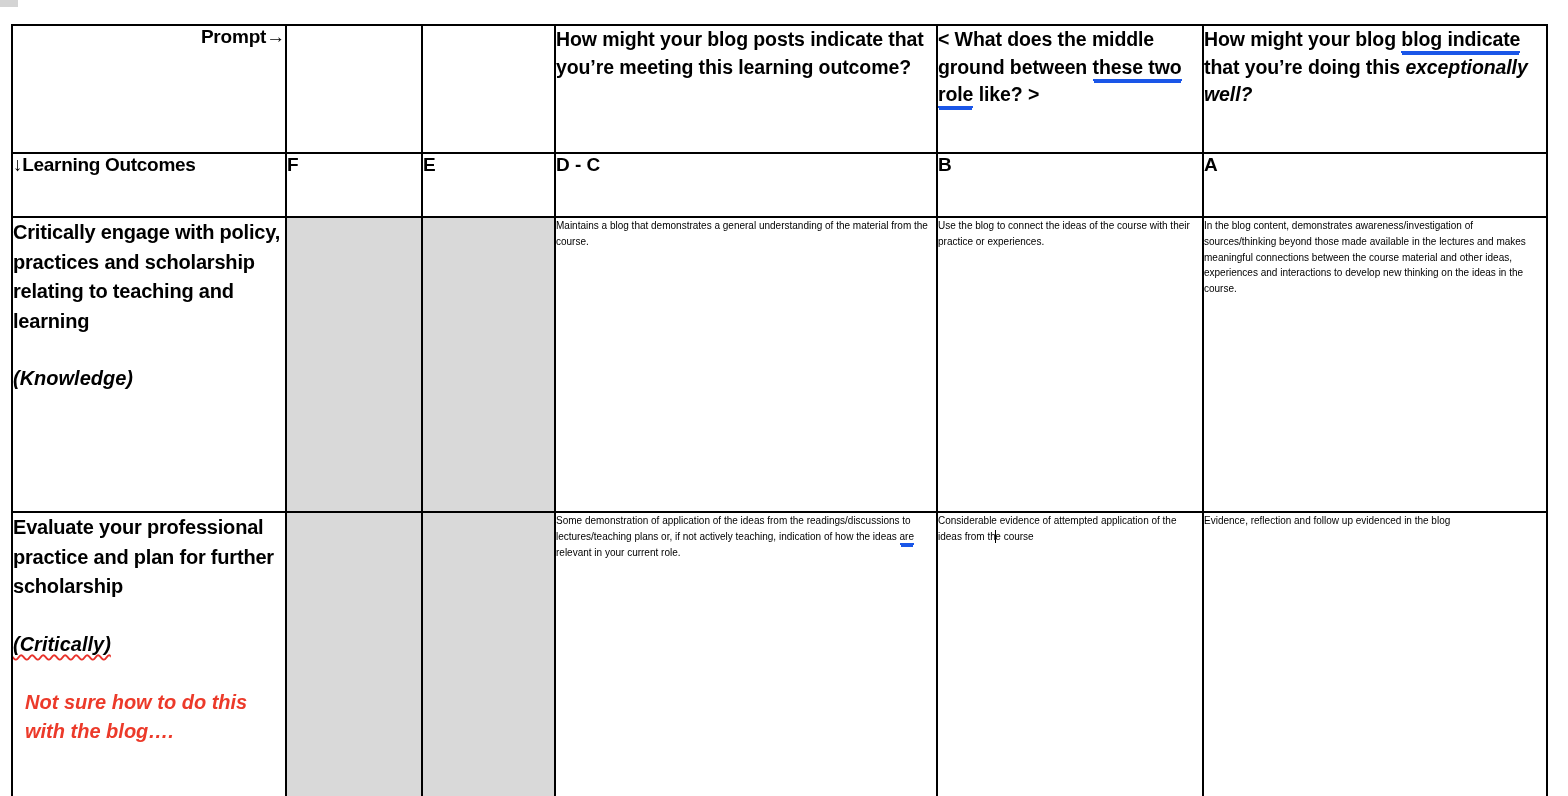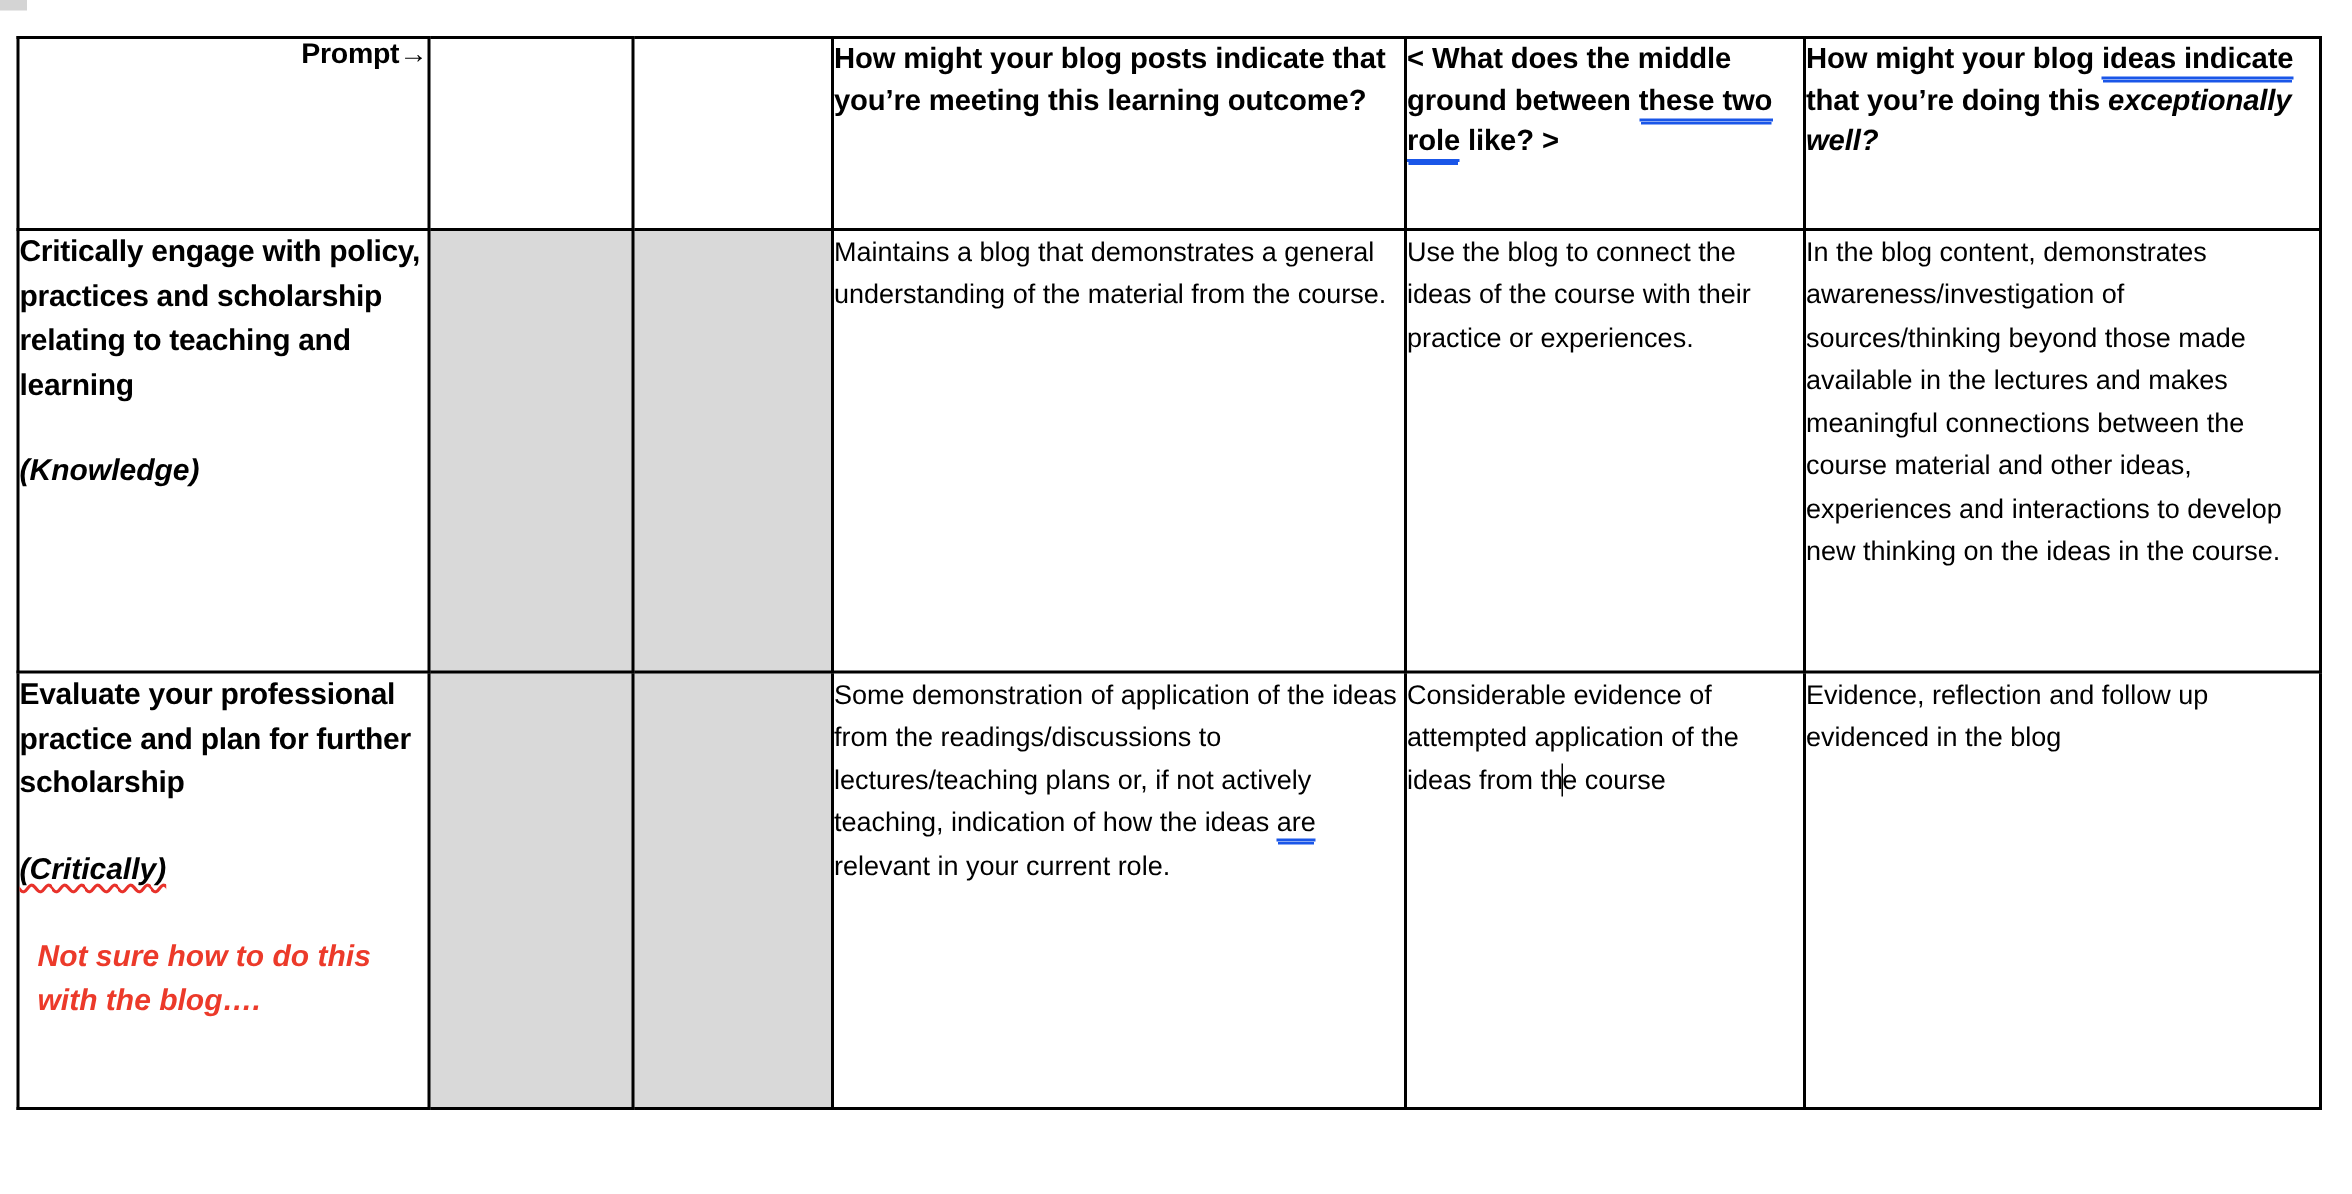--- a/index.html
+++ b/index.html
@@ -139,21 +139,21 @@
     line-height: 1.45;
     color: #ec3a2a;
     margin-top: 29px;
     margin-left: 12px;
   }
 
   .desc-cell {
     padding: 16px 18px 0 20px;
   }
   .desc-text {
-    font-size: 18px;
+    font-size: 10px;
     line-height: 1.58;
     color: #000;
   }
 
   .shaded {
     background: #d9d9d9 !important;
   }
 
   
   .caret {
@@ -193,24 +193,44 @@
 
         <td class="q-cell">
           <div class="q-text">How might your blog posts indicate that you’re meeting this learning outcome?</div>
         </td>
 
         <td class="q-cell">
           <div class="q-text"><span>&lt; What does the middle ground between </span><span class="gram">these two</span><span class="gram"> </span><span class="gram">role</span><span> like? &gt;</span></div>
         </td>
 
         <td class="q-cell">
-          <div class="q-text"><span>How might your blog </span><span class="gram">ideas indicate</span><span> that you’re doing this </span><span class="ital">exceptionally well?</span></div>
-        </td>
-      </tr>
-
+          <div class="q-text"><span>How might your blog </span><span class="gram">blog indicate</span><span> that you’re doing this </span><span class="ital">exceptionally well?</span></div>
+        </td>
+      </tr>
+
+      <tr class="grade-row">
+        <td class="outcomes-cell">
+          <div class="outcomes-label">↓Learning Outcomes</div>
+        </td>
+        <td class="grade-cell">
+          <div class="grade-letter">F</div>
+        </td>
+        <td class="grade-cell">
+          <div class="grade-letter">E</div>
+        </td>
+        <td class="grade-cell">
+          <div class="grade-letter">D - C</div>
+        </td>
+        <td class="grade-cell">
+          <div class="grade-letter">B</div>
+        </td>
+        <td class="grade-cell">
+          <div class="grade-letter">A</div>
+        </td>
+      </tr>
 
       <tr class="body-row-1">
         <td class="outcome-cell">
           <div class="outcome-title">Critically engage with policy, practices and scholarship relating to teaching and learning</div>
           <div class="outcome-sub">(Knowledge)</div>
         </td>
         <td class="shaded"></td>
         <td class="shaded"></td>
         <td class="desc-cell">
           <div class="desc-text">Maintains a blog that demonstrates a general understanding of the material from the course.</div>

